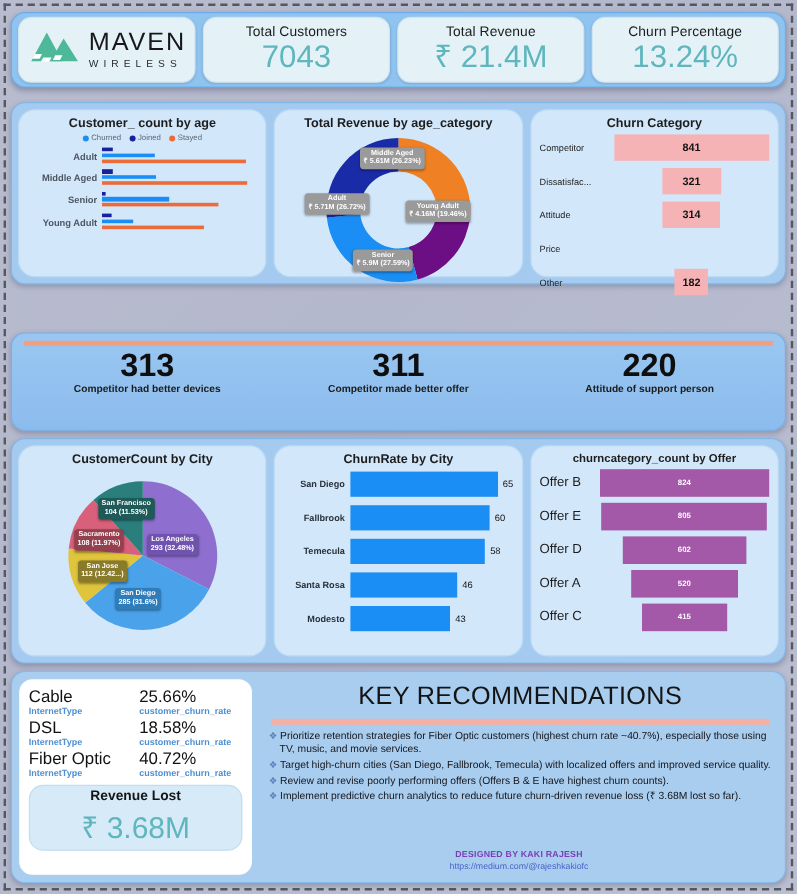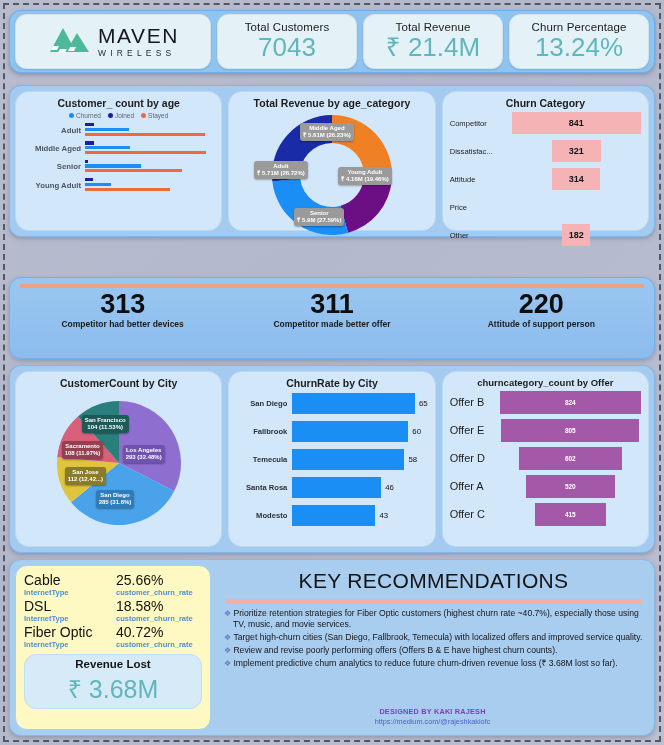--- a/index.html
+++ b/index.html
@@ -32,21 +32,21 @@
     box-shadow: 0 2px 4px rgba(60,70,100,.35);
   }
   .kpi {
     background: #e4f2f7;
     border: 1px solid #cfe4ee;
     border-radius: 11px;
     height: 55px;
     display: flex; flex-direction: column; align-items: center; justify-content: center;
     box-shadow: 0 1px 2px rgba(0,0,0,.12);
   }
-  .logo-box { width: 196px; }
+  .logo-box { width: 148px; }
   .kpi-box { flex: 1; }
   .kpi-label { font-size: 11.5px; color: #1b1b1b; font-weight: 400; letter-spacing: .1px;}
   .kpi-value { font-size: 26px; color: #5fb6bd; font-weight: 400; line-height: 1.05; margin-top: 1px;}
   .logo-wrap { display: flex; align-items: center; gap: 7px; }
   .logo-text { display:flex; flex-direction: column; line-height: 1;}
   .logo-main { font-size: 21px; letter-spacing: 1.6px; color: #17171c; }
   .logo-sub { font-size: 8.5px; letter-spacing: 4.2px; color: #2a2a30; margin-top: 3px;}
 
   
   .row1 { position: absolute; left: 9px; top: 85px; width: 646px; height: 152px;
@@ -121,21 +121,21 @@
   .fn-name { width:50px; font-size:11px; color:#1d1d1d; }
   .fn-track { flex:1; display:flex; justify-content:center; }
   .fn-bar { height:23px; background:#a358a8; display:flex; align-items:center;
             justify-content:center; font-size:6.5px; font-weight:bold; color:#fff; }
 
   
   .bottom { position:absolute; left:9px; top:559px; width:646px; height:177px;
             background:#a8cdef; border:1px solid #85bae9; border-radius:12px;
             display:flex; gap:5px; padding:5px;
             box-shadow: 0 2px 4px rgba(60,70,100,.3);}
-  .bottom-left { width:196px; background:#fef9c3; border:1px solid #a9cff0;
+  .bottom-left { width:196px; background:#ffffff; border:1px solid #a9cff0;
                  border-radius:12px; padding:6px 8px 5px; }
   .it-row { margin-bottom:1px; }
   .it-line { display:flex; justify-content:space-between; align-items:baseline; }
   .it-name { font-size:14px; color:#121212; }
   .it-val { font-size:14px; color:#121212; width:86px; }
   .it-sub { display:flex; justify-content:space-between; }
   .it-sub-l { font-size:7.5px; color:#4e8fd0; font-weight:bold; }
   .it-sub-r { font-size:7.5px; color:#4e8fd0; font-weight:bold; width:86px; }
   .revlost { margin-top:5px; background:#d6eaf8; border:1px solid #bfddf3;
              border-radius:12px; height:55px; display:flex; flex-direction:column;

